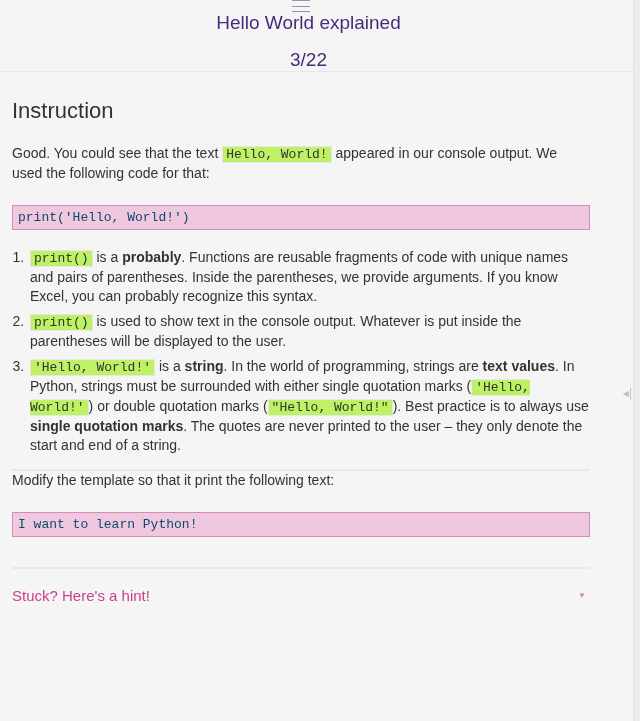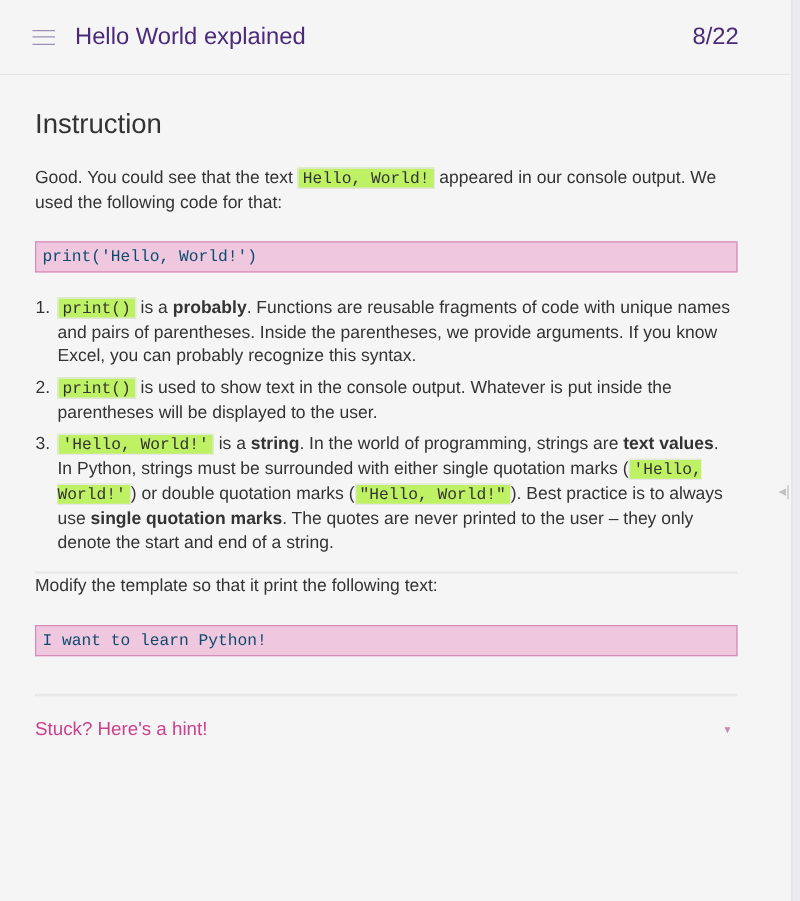--- a/index.html
+++ b/index.html
@@ -4,37 +4,38 @@
 <style>
   html, body { margin:0; padding:0; }
   body {
     width:640px; height:721px; overflow:hidden;
     background:#f5f5f5;
     font-family:"Liberation Sans", sans-serif;
     color:#333;
     position:relative;
   }
   .header {
-    height:60px; border-bottom:1px solid #e6e6e6;
+    height:72px; border-bottom:1px solid #e6e6e6;
     display:flex; align-items:center;
     padding:0 49px 0 26px;
     box-sizing:border-box;
+    flex-direction:column;
   }
   .menu-icon { width:18px; height:12px; display:flex; flex-direction:column; justify-content:space-between; margin-right:16px; }
   .menu-icon span { display:block; height:1px; background:#9b8fb3; }
   .title { color:#4b2a7a; font-size:19px; flex:1; }
   .counter { color:#4b2a7a; font-size:19px; }
   .scrollbar {
     position:absolute; right:0; top:0; width:6px; height:721px;
     background:#ececef; border-left:1px solid #e2e2e6;
   }
   .resize-handle {
     position:absolute; right:8px; top:386px; color:#c0c0c0; font-size:12px;
   }
-  .content { padding:0 50px 0 28px; }
+  .content { padding:0 50px 0 12px; }
   h2 { font-weight:normal; font-size:22px; color:#333; margin:26px 0 20px; }
   p { font-size:14px; line-height:19px; margin:0; }
   .code-inline {
     font-family:"Liberation Mono", monospace; font-size:13px;
     background:#bef264; border:1px solid #e6e6e6; padding:0 3px;
   }
   .code-block {
     font-family:"Liberation Mono", monospace; font-size:13px;
     background:#efc8df; border:1px solid #d88bb6;
     padding:4px 5px; margin:22px 0 14px; color:#0c4a6e;
@@ -49,21 +50,21 @@
 </head>
 <body>
 
 <div class="header">
   <div class="menu-icon">
       <span></span>
       <span></span>
       <span></span>
     </div>
   <div class="title">Hello World explained</div>
-  <div class="counter">8/22</div>
+  <div class="counter">3/22</div>
 </div>
 
 <div class="content">
   <h2>Instruction</h2>
   <p><span>Good. You could see that the text </span><span class="code-inline">Hello, World!</span><span> appeared in our console output. We used the following code for that:</span></p>
   <div class="code-block">print('Hello, World!')</div>
   <ol>
     <li><span class="code-inline">print()</span><span> is a </span><b>probably</b><span>. Functions are reusable fragments of code with unique names and pairs of parentheses. Inside the parentheses, we provide arguments. If you know Excel, you can probably recognize this syntax.</span></li>
     <li><span class="code-inline">print()</span><span> is used to show text in the console output. Whatever is put inside the parentheses will be displayed to the user.</span></li>
     <li><span class="code-inline">'Hello, World!'</span><span> is a </span><b>string</b><span>. In the world of programming, strings are </span><b>text values</b><span>. In Python, strings must be surrounded with either single quotation marks (</span><span class="code-inline">'Hello, World!'</span><span>) or double quotation marks (</span><span class="code-inline">"Hello, World!"</span><span>). Best practice is to always use </span><b>single quotation marks</b><span>. The quotes are never printed to the user – they only denote the start and end of a string.</span></li>

